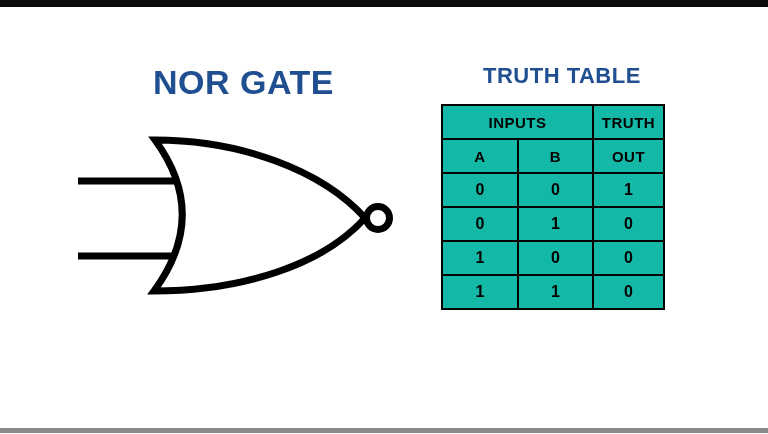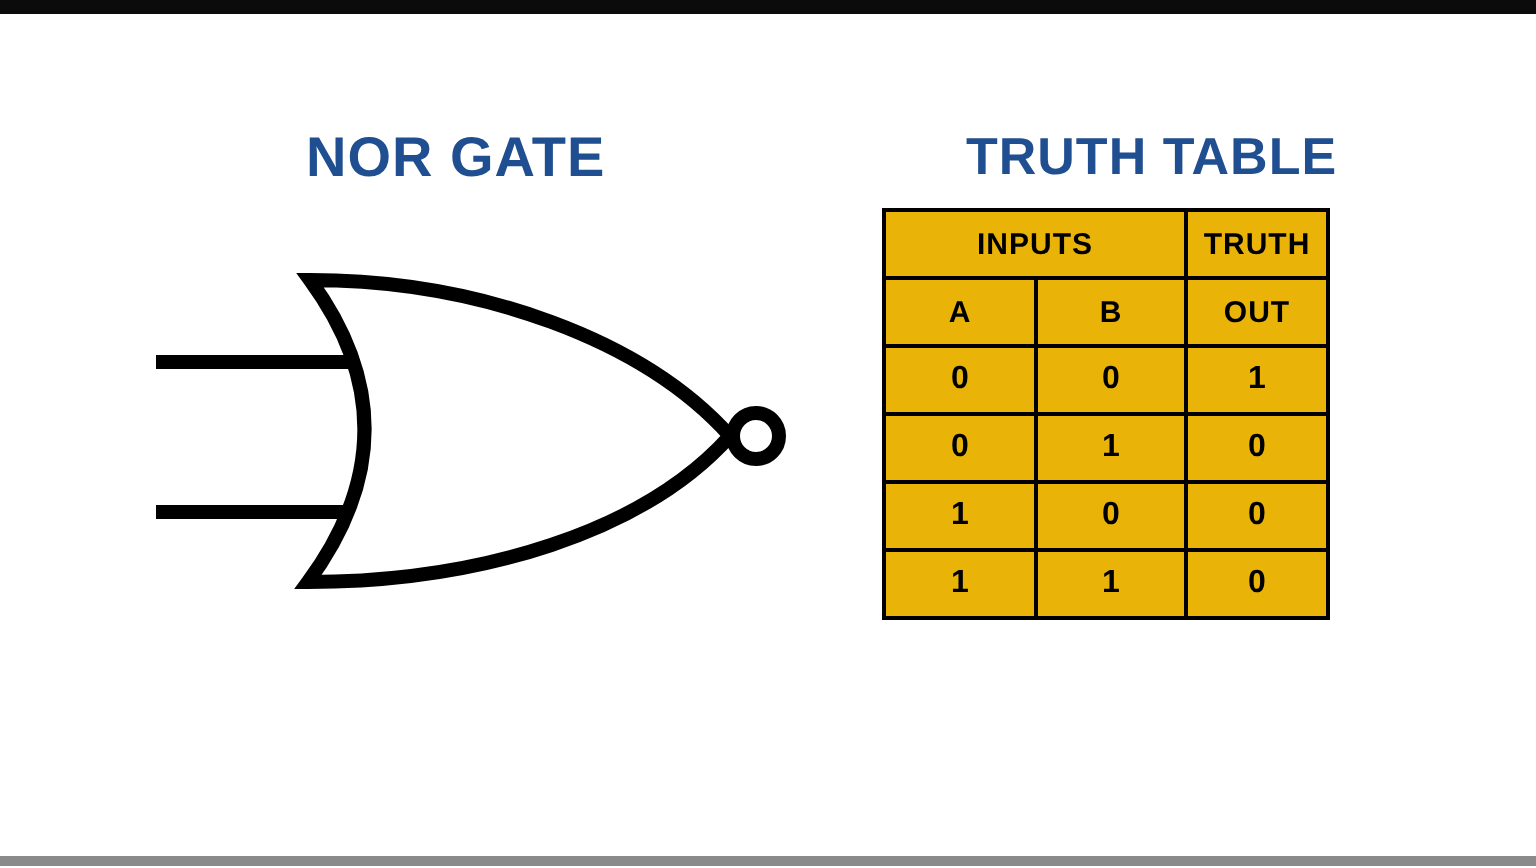--- a/index.html
+++ b/index.html
@@ -22,30 +22,30 @@
   }
   .bottom-bar {
     position: absolute;
     left: 0; bottom: 1px;
     width: 768px; height: 5px;
     background: #8a8a8a;
   }
   .gate-title {
     position: absolute;
     left: 153px; top: 63px;
-    font-size: 28px;
+    font-size: 34px;
     font-weight: bold;
     letter-spacing: 0.5px;
     color: #1f4e91;
     white-space: nowrap;
   }
   .table-title {
     position: absolute;
     left: 483px; top: 63px;
-    font-size: 26px;
+    font-size: 22px;
     font-weight: bold;
     letter-spacing: 0.5px;
     color: #1f4e91;
     white-space: nowrap;
     text-align: center;
   }
   .gate-svg {
     position: absolute;
     left: 60px; top: 115px;
     width: 340px; height: 200px;
@@ -57,21 +57,21 @@
     table-layout: fixed;
   }
   table.truth-table td {
     border: 2.5px solid #000000;
     text-align: center;
     vertical-align: middle;
     height: 32px;
     padding: 0;
     font-weight: bold;
     color: #000000;
-    background: #eab308;
+    background: #14b8a6;
   }
   table.truth-table td.hdr {
     font-size: 15px;
     letter-spacing: 0.5px;
   }
   table.truth-table td.val {
     font-size: 16px;
   }
   .col-a  { width: 76px; }
   .col-b  { width: 75px; }

